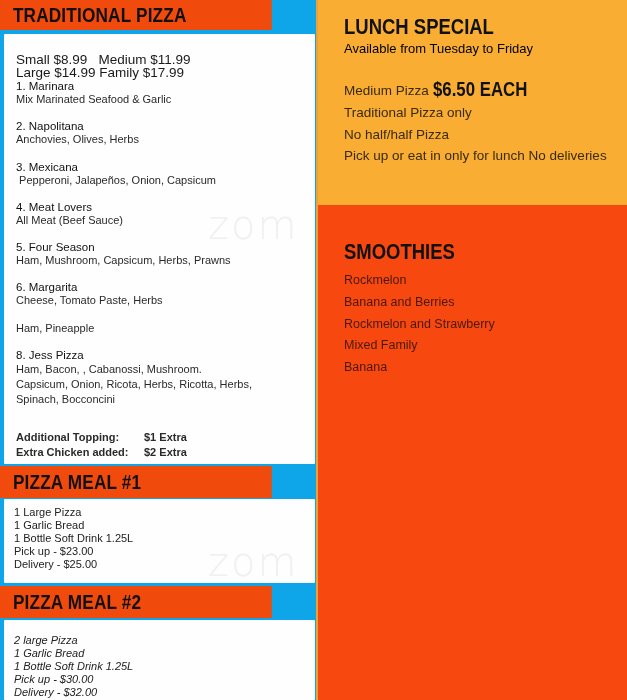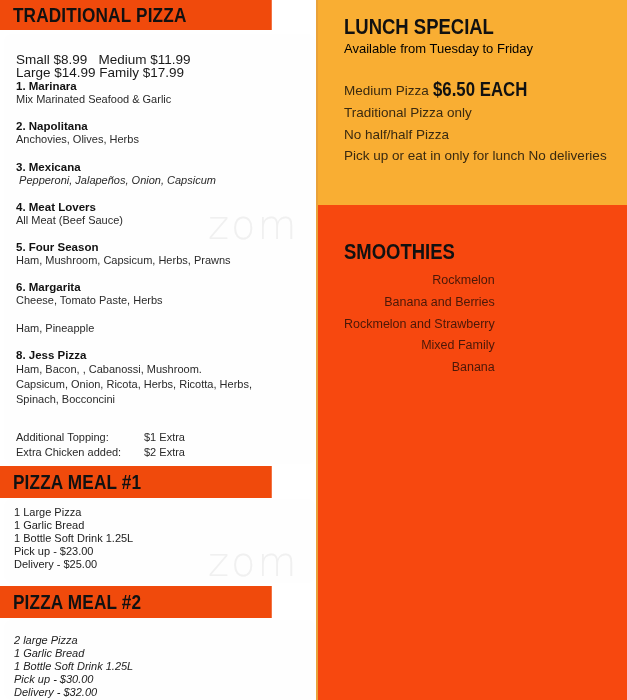--- a/index.html
+++ b/index.html
@@ -6,54 +6,54 @@
     html, body { width: 627px; height: 700px; overflow: hidden; }
     body {
       position: relative;
       background: #f24a0e;
       font-family: "Liberation Sans", sans-serif;
       color: #1a1a1a;
     }
     
     .left {
       position: absolute; left: 0; top: 0; width: 316px; height: 700px;
-      background: #ffffff;
+      background: #0ea5e9;
     }
     .sec-header {
       position: absolute; left: 0; width: 316px;
       background: #f04a0c;
       font-family: "Liberation Sans", sans-serif;
       font-weight: 900;
       font-size: 20px;
       letter-spacing: 0.2px;
       color: #111;
       padding-left: 15px;
       transform: scaleX(0.86);
       transform-origin: left center;
       white-space: nowrap;
     }
     .sec-header span { display: inline-block; }
     .white-panel {
       position: absolute; left: 4px; width: 311px;
       background: #fefefe;
-      border-radius: 8px;
+      border-radius: 1px;
       padding-left: 25px;
     }
     .prices {
       position: absolute; left: 16px; top: 53px;
       font-size: 13.5px; line-height: 13px; color: #1a1a1a;
     }
     .prices div { white-space: pre; }
     .pizza-list { position: absolute; left: 16px; top: 80px; width: 290px; }
     .pizza-item { margin-bottom: 14.3px; }
-    .pizza-name { font-weight: bold; font-size: 11.5px; line-height: 13px; color: #111; }
+    .pizza-name { font-weight: normal; font-size: 11.5px; line-height: 13px; color: #111; }
     .pizza-desc { font-size: 11px; line-height: 13px; color: #2a2a2a; }
     .pizza-desc.long { line-height: 15px; }
     .extras { position: absolute; left: 16px; top: 430px; font-size: 11px; line-height: 15px; color: #2a2a2a; }
-    .extras .row { display: flex; }
+    .extras .row { display: flex; font-weight: bold; }
     .extras .lbl { width: 128px; }
     .meal-body { position: absolute; left: 14px; font-size: 11px; line-height: 13px; color: #222; }
     .watermark {
       position: absolute; font-size: 40px; font-weight: 300; color: rgba(230,230,230,0.6);
       font-family: "DejaVu Sans", sans-serif; letter-spacing: 2px;
     }
     .divider-line {
       position: absolute; left: 316px; top: 0; width: 2px; height: 700px; background: #e9a23a;
     }
     
@@ -71,21 +71,21 @@
     }
     .r-sub { position: absolute; left: 26px; font-size: 13px; color: #000000; }
     .lunch-lines { position: absolute; left: 26px; top: 78px; color: #3a2a10; }
     .lunch-lines .price-line { font-size: 13.5px; line-height: 22px; }
     .lunch-lines .price-big {
       display: inline-block; font-weight: 900; font-size: 20px; color: #111;
       transform: scaleX(0.84); transform-origin: left bottom; vertical-align: -1px;
     }
     .lunch-lines .ln { font-size: 13.5px; line-height: 21.5px; }
     .smoothie-list { position: absolute; left: 26px; top: 65px; }
-    .smoothie-item { font-size: 12.5px; line-height: 21.8px; color: #4a1808; text-align: right; }
+    .smoothie-item { font-size: 12.5px; line-height: 21.8px; color: #4a1808; }
   </style>
 </head>
 <body>
 
 <div class="left">
 
   <div class="sec-header" style="top:0; height:30px; line-height:30px;">
     <span>TRADITIONAL PIZZA</span>
   </div>
 
@@ -102,21 +102,21 @@
     <div class="pizza-item">
       <div class="pizza-name">1. Marinara</div>
       <div class="pizza-desc">Mix Marinated Seafood &amp; Garlic</div>
     </div>
     <div class="pizza-item">
       <div class="pizza-name">2. Napolitana</div>
       <div class="pizza-desc">Anchovies, Olives, Herbs</div>
     </div>
     <div class="pizza-item">
       <div class="pizza-name">3. Mexicana</div>
-      <div class="pizza-desc" style="white-space:pre;font-style:italic;"> Pepperoni, Jalapeños, Onion, Capsicum</div>
+      <div class="pizza-desc" style="white-space:pre;"> Pepperoni, Jalapeños, Onion, Capsicum</div>
     </div>
     <div class="pizza-item">
       <div class="pizza-name">4. Meat Lovers</div>
       <div class="pizza-desc">All Meat (Beef Sauce)</div>
     </div>
     <div class="pizza-item">
       <div class="pizza-name">5. Four Season</div>
       <div class="pizza-desc">Ham, Mushroom, Capsicum, Herbs, Prawns</div>
     </div>
     <div class="pizza-item">

